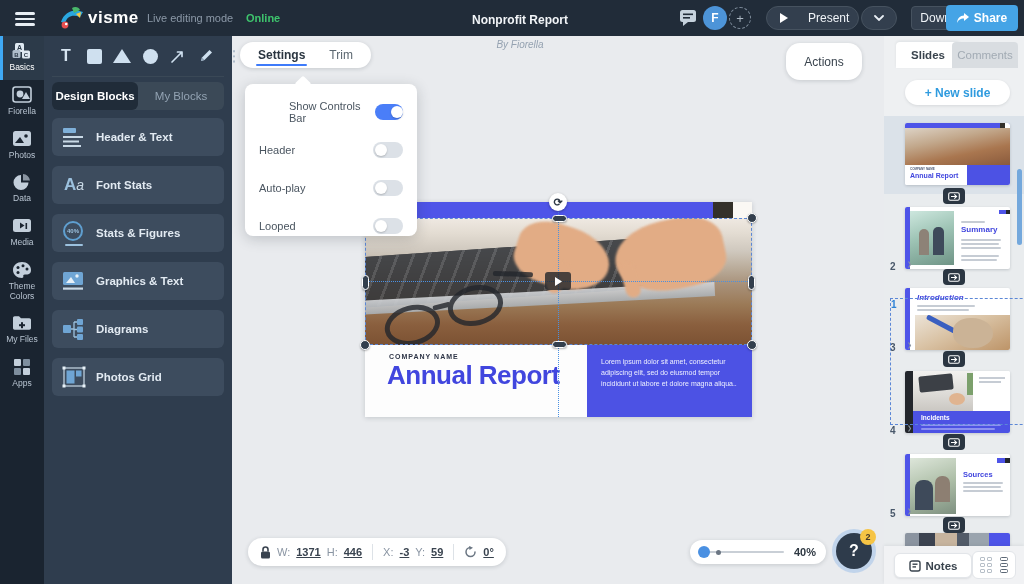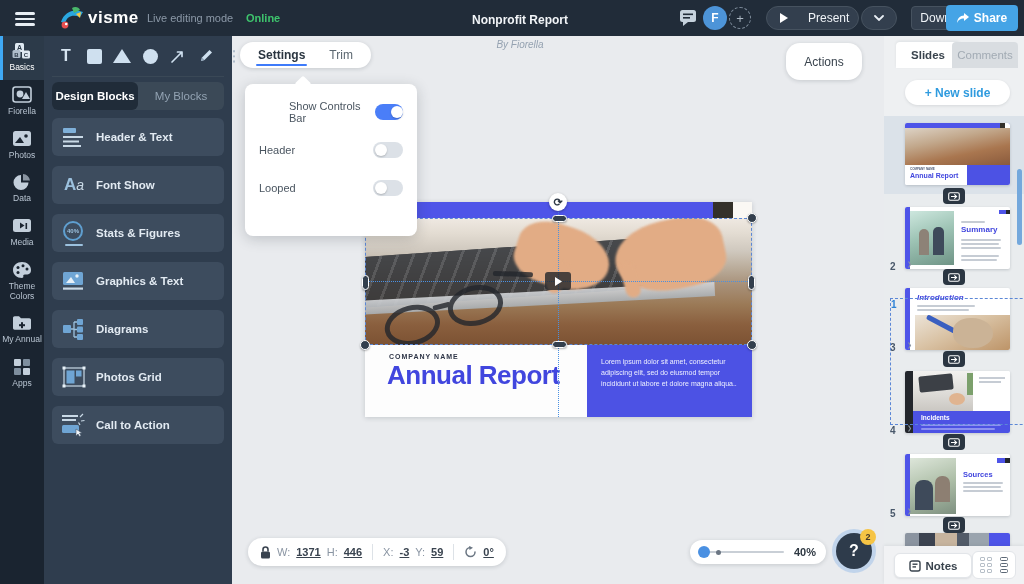--- a/index.html
+++ b/index.html
@@ -261,21 +261,21 @@
         <circle cx="6" cy="11.5" r="1.5" fill="#1a2430"></circle>
     </svg>
     <span class="nlabel" style="width:34px;">Theme Colors</span>
   </div>
   <div class="nav-item">
     <svg class="nav-ico" viewBox="0 0 20 18">
       <path d="M1 4 C1 3 1.7 2.3 2.7 2.3 L7 2.3 L9 4.3 L17.3 4.3 C18.3 4.3 19 5 19 6 L19 14 C19 15 18.3 15.7 17.3 15.7 L2.7 15.7 C1.7 15.7 1 15 1 14 Z" fill="#c3cfdb"></path>
       <rect x="9" y="8.2" width="2" height="6" fill="#1a2430"></rect>
         <rect x="7" y="10.2" width="6" height="2" fill="#1a2430"></rect>
     </svg>
-    <span class="nlabel">My Annual</span>
+    <span class="nlabel">My Files</span>
   </div>
   <div class="nav-item">
     <svg class="nav-ico" viewBox="0 0 20 18">
       <rect x="2" y="1" width="7" height="7" rx="1" fill="#c3cfdb"></rect>
         <rect x="11" y="1" width="7" height="7" rx="1" fill="#7e8e9e"></rect>
       <rect x="2" y="10" width="7" height="7" rx="1" fill="#7e8e9e"></rect>
         <rect x="11" y="10" width="7" height="7" rx="1" fill="#c3cfdb"></rect>
     </svg>
     <span class="nlabel">Apps</span>
   </div>
@@ -323,21 +323,21 @@
           <rect x="2" y="19" width="18" height="2" fill="#c9d9e6"></rect>
         </svg>
     </div>
     <span class="block-label">Header &amp; Text</span>
   </div>
   <div class="block-item" style="top:130px;">
     <div class="block-ico" style="color:#9cc1de;">
       <span style="font-size:17px;font-weight:bold;">A</span>
         <span style="font-size:14px;font-style:italic;color:#c9d9e6;">a</span>
     </div>
-    <span class="block-label">Font Show</span>
+    <span class="block-label">Font Stats</span>
   </div>
   <div class="block-item" style="top:178px;">
     <div class="block-ico">
       <div style="position:relative;width:24px;height:24px;">
         <div style="position:absolute;left:1px;top:0;width:20px;height:20px;border:2.5px solid #5f9fd0;border-radius:50%;display:flex;align-items:center;justify-content:center;">
           <span style="font-size:6px;color:#9cc1de;font-weight:bold;">40%</span>
         </div>
         <div style="position:absolute;left:3px;bottom:-1px;width:18px;height:2px;background:#9cc1de;border-radius:1px;"></div>
       </div>
     </div>
@@ -373,49 +373,41 @@
           <rect x="5.5" y="5.5" width="8" height="13" fill="#6fa5d4"></rect>
           <rect x="15" y="5.5" width="5.5" height="6" fill="#6fa5d4"></rect>
           <rect x="1.5" y="1.5" width="3" height="3" fill="#e8f1f8"></rect>
           <rect x="21.5" y="1.5" width="3" height="3" fill="#e8f1f8"></rect>
           <rect x="1.5" y="19.5" width="3" height="3" fill="#e8f1f8"></rect>
           <rect x="21.5" y="19.5" width="3" height="3" fill="#e8f1f8"></rect>
         </svg>
     </div>
     <span class="block-label">Photos Grid</span>
   </div>
-  <div class="block-item" style="top:370px;">
-    <div class="block-ico">
-      <svg width="28" height="24" viewBox="0 0 28 24">
-          <rect x="2" y="2" width="16" height="2" fill="#c9d9e6"></rect>
-          <rect x="2" y="6" width="14" height="2" fill="#c9d9e6"></rect>
-          <rect x="2" y="12" width="17" height="8" rx="1.5" fill="#6fa5d4"></rect>
-          <path d="M20 4 L23 1 M21 8 L24.5 7.5 M18.5 9.5 L20 12" stroke="#c9d9e6" stroke-width="1.2"></path>
-          <path d="M16 16 L16 23 L18 21 L19.5 23.5 L21 22.5 L19.5 20.3 L22 20 Z" fill="#f2f6fa" stroke="#44556a" stroke-width=".6"></path>
-        </svg>
-    </div>
-    <span class="block-label">Call to Action</span>
-  </div>
 </div>
 
 <div id="canvas">
 
   <div class="ctabs">
     <div class="ctab active">Settings</div>
     <div class="ctab">Trim</div>
   </div>
   <div class="actions-btn">Actions</div>
 
   <div class="popover">
     <div class="toggle-row" style="margin-top:10px;padding-left:44px;">
       <span class="tlabel">Show Controls Bar</span>
       <div class="tgl on"></div>
     </div>
     <div class="toggle-row">
       <span class="tlabel">Header</span>
+      <div class="tgl"></div>
+    </div>
+    <div class="toggle-row">
+      <span class="tlabel">Auto-play</span>
       <div class="tgl"></div>
     </div>
     <div class="toggle-row">
       <span class="tlabel">Looped</span>
       <div class="tgl"></div>
     </div>
   </div>
 
   <div id="slide">
     <div class="slide-bluebar">

